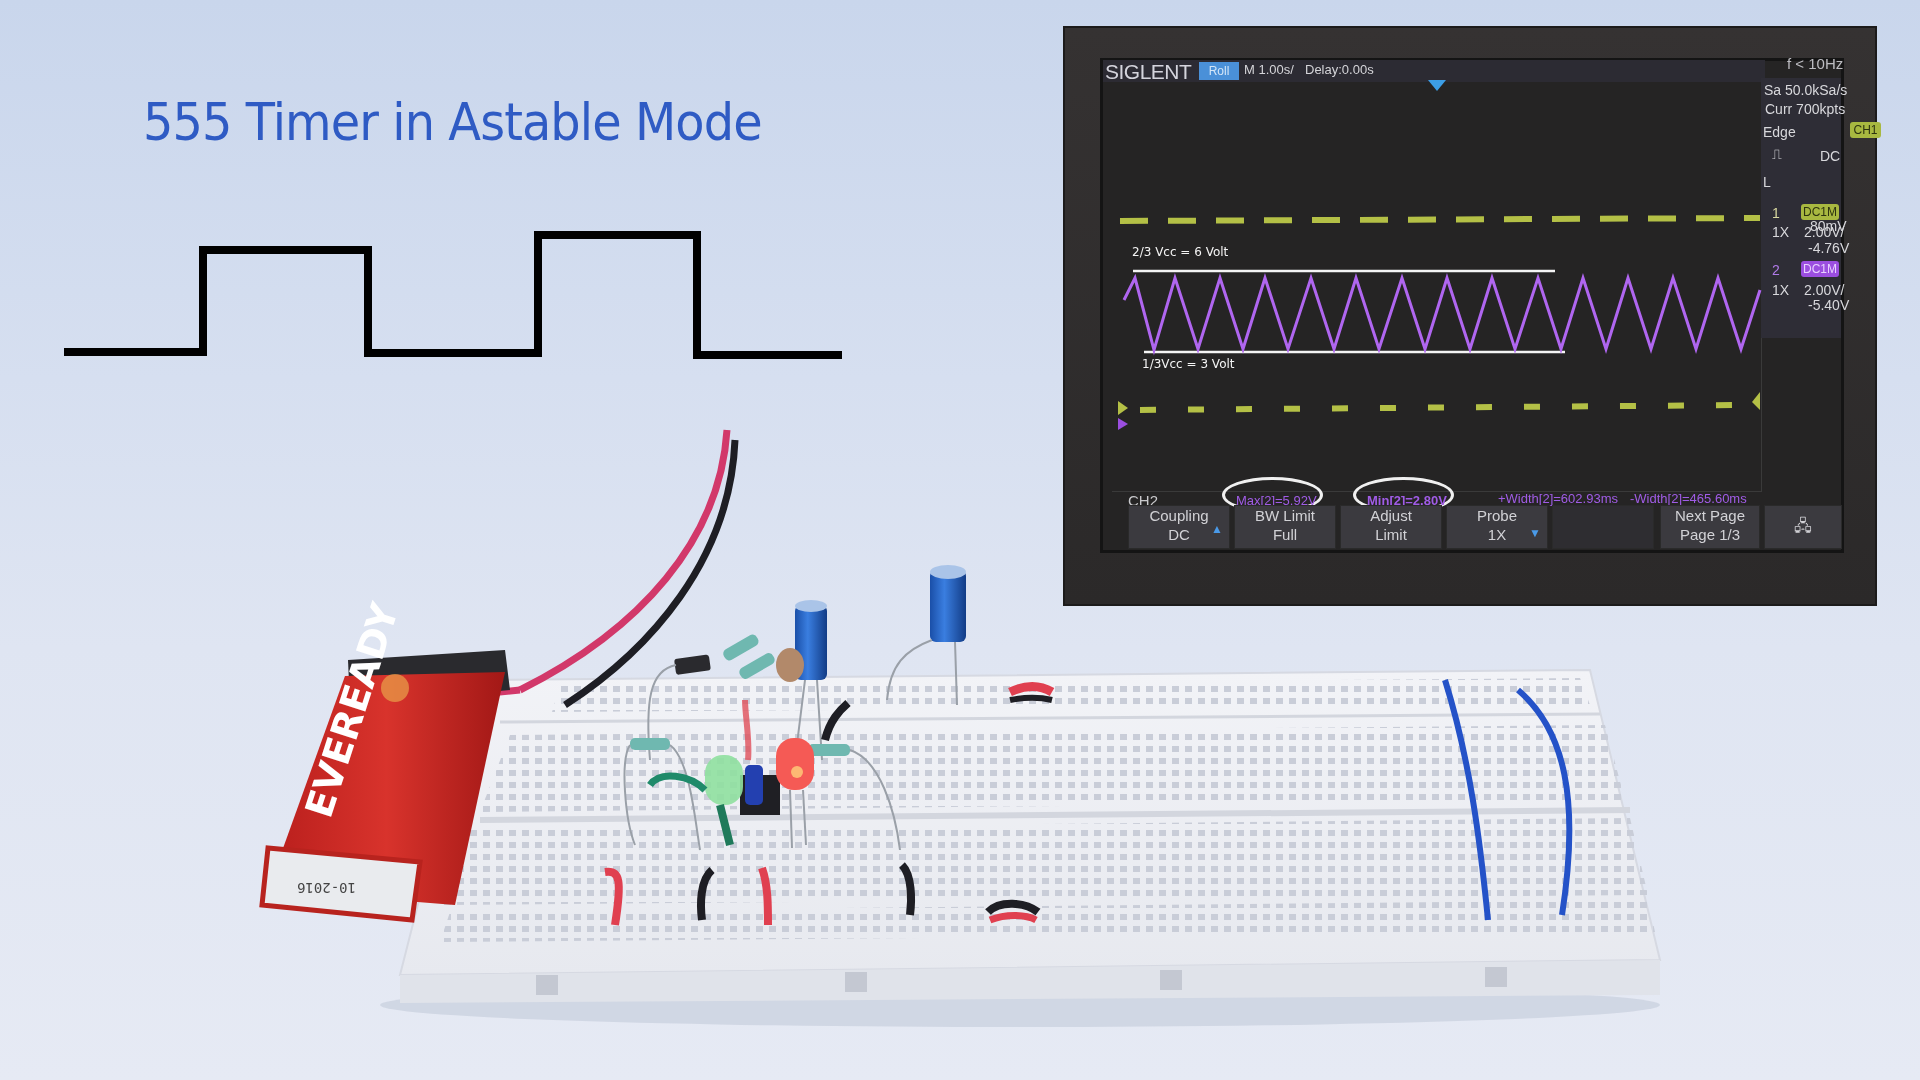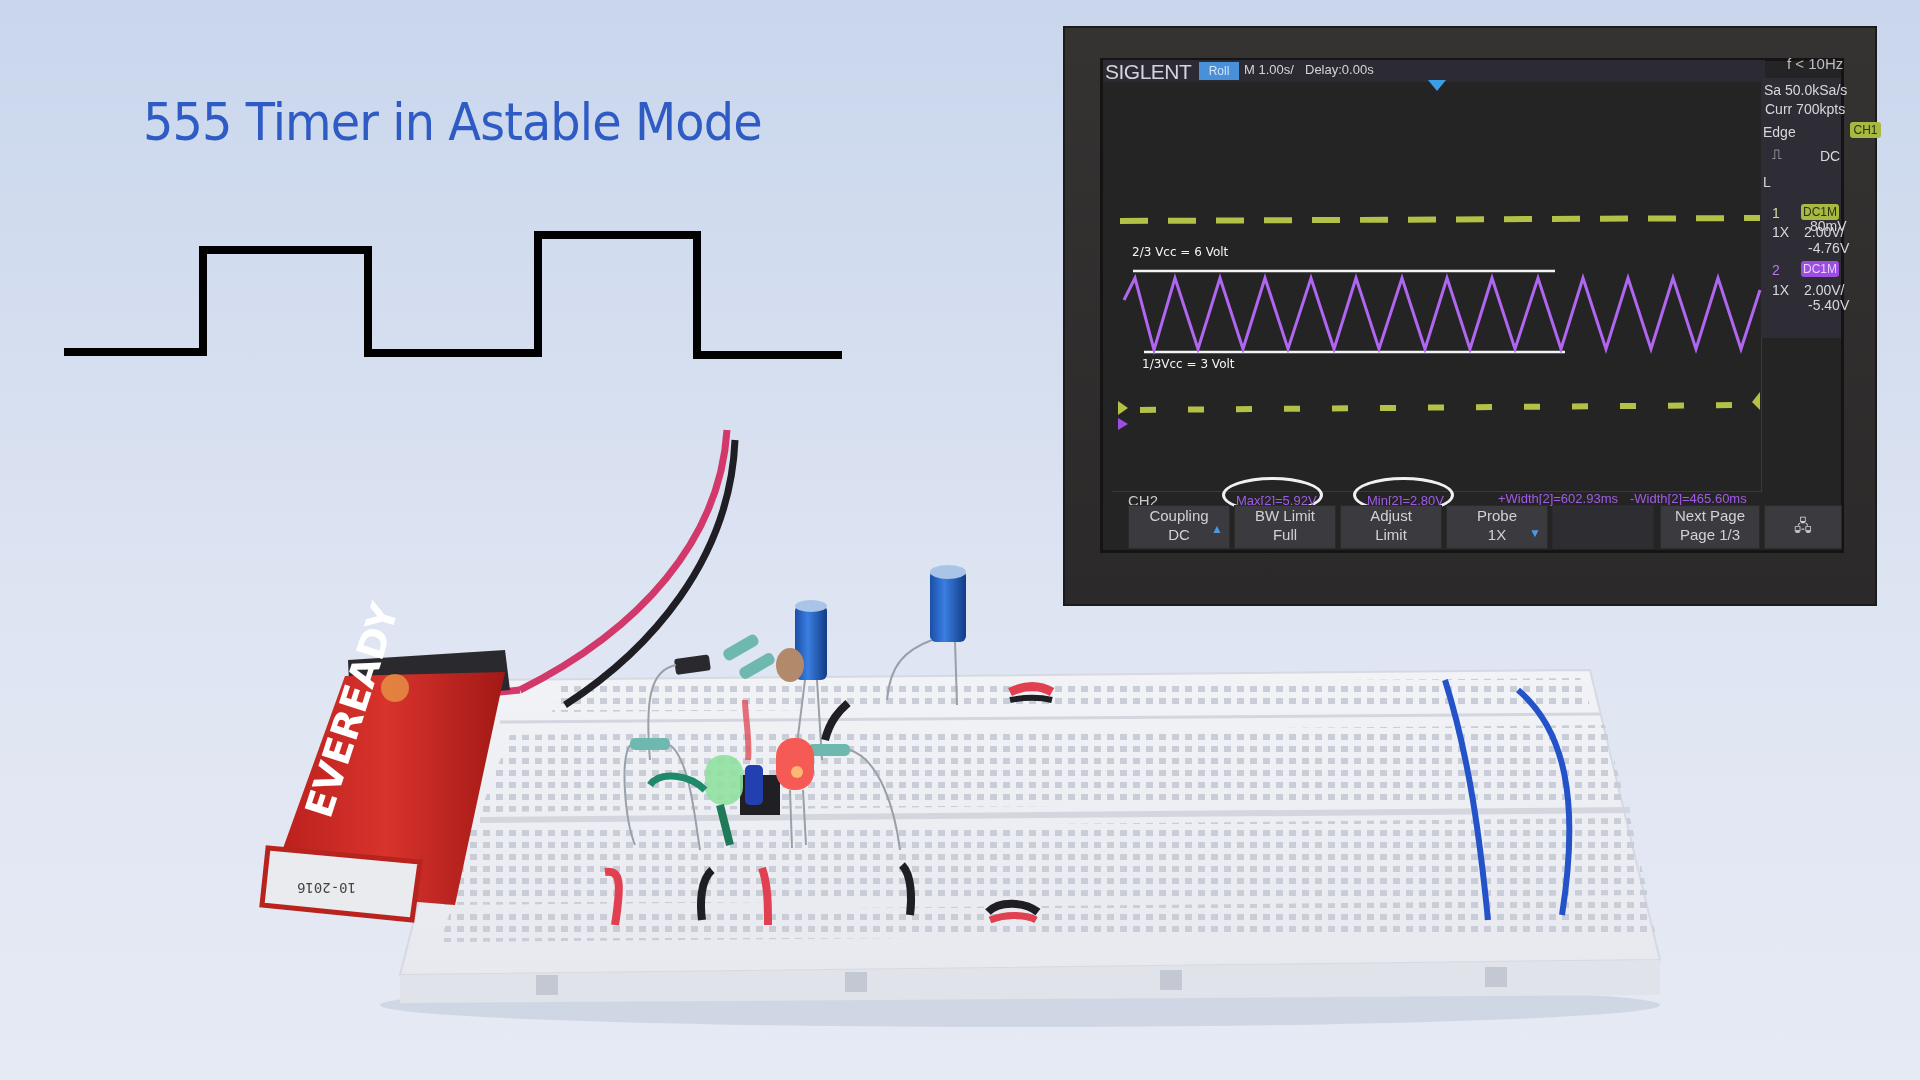--- a/index.html
+++ b/index.html
@@ -233,21 +233,21 @@
   <polyline fill="none" stroke="#b066f0" stroke-width="3" points="1124,300 1135,278 1154,350 1175,278 1198,349 1220,278 1243,349 1265,278 1288,349 1311,278 1334,349 1356,278 1379,349 1402,278 1425,349 1447,278 1470,349 1492,278 1515,349 1538,278 1561,349 1583,278 1606,349 1628,278 1651,349 1673,278 1696,349 1718,278 1741,349 1760,290"></polyline>
 </svg>
 
 <div class="anno-text" style="left:1132px;top:245px;">2/3 Vcc = 6 Volt</div>
 <div class="anno-text" style="left:1142px;top:357px;">1/3Vcc = 3 Volt</div>
 
 <div class="ch2-label">CH2</div>
 <div class="meas-ellipse" style="left:1222px;top:477px;width:101px;height:36px;"></div>
 <div class="meas" style="left:1236px;top:493px;">Max[2]=5.92V</div>
 <div class="meas-ellipse" style="left:1353px;top:477px;width:101px;height:36px;"></div>
-<div class="meas" style="left:1367px;top:493px;">Min[2]=2.80V</div>
+<div class="meas" style="left:1367px;top:493px;font-weight:bold;">Min[2]=2.80V</div>
 <div class="meas" style="left:1498px;top:491px;">+Width[2]=602.93ms</div>
 <div class="meas" style="left:1630px;top:491px;">-Width[2]=465.60ms</div>
 
 <div class="softkey" style="left:1128px;width:102px;">
   <span class="sub">Coupling</span>
   <span class="sub">DC</span>
   <span class="key-arrow" style="right:6px;top:14px;">▲</span>
 </div>
 <div class="softkey" style="left:1234px;width:102px;">
   <span class="sub">BW Limit</span>

